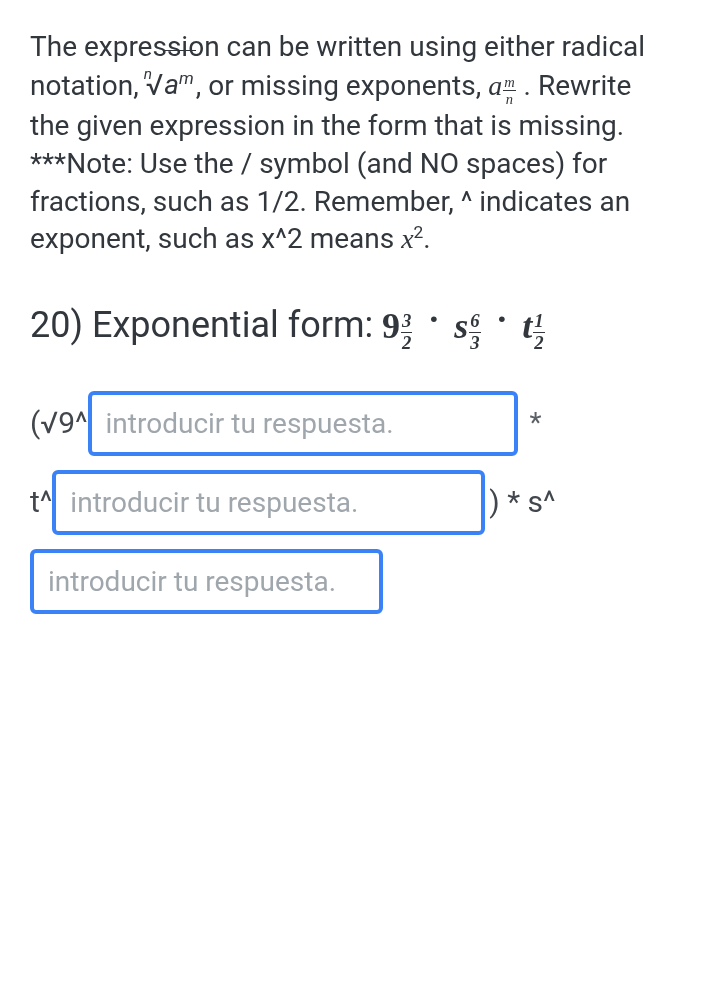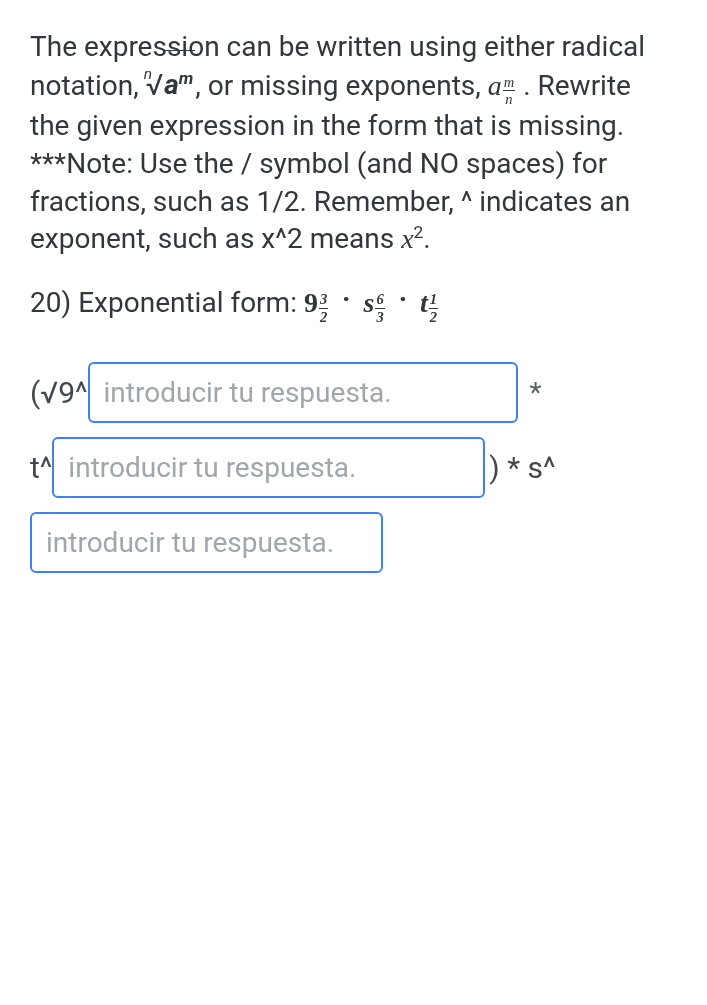--- a/index.html
+++ b/index.html
@@ -10,21 +10,21 @@
     body {
       font-family: -apple-system, BlinkMacSystemFont, "Segoe UI", Roboto, Helvetica, Arial, sans-serif;
       color: #31373d;
       background: #fff;
       padding: 28px 30px;
       width: 707px;
       font-size: 28px;
       line-height: 1.35;
     }
     .instructions {
-      margin-bottom: 22px;
+      margin-bottom: 38px;
     }
     .radical-wrap {
       position: relative;
       display: inline-block;
       vertical-align: baseline;
     }
     .nroot {
       font-size: 0.55em;
       position: absolute;
       left: -2px;
@@ -33,21 +33,20 @@
     }
     .radical {
       font-size: 1.05em;
     }
     .radicand {
       border-top: 1.5px solid #31373d;
       padding: 17px 2px 0 1px;
       font-style: italic;
       position: relative;
       top: -1px;
-      font-weight: bold;
     }
     .supm {
       font-size: 0.62em;
       vertical-align: super;
       font-style: italic;
     }
     .ital {
       font-style: italic;
       font-family: Georgia, "Times New Roman", serif;
     }
@@ -64,21 +63,21 @@
     }
     .frac .num {
       border-bottom: 1.3px solid #31373d;
       padding: 0 1px 1px 1px;
     }
     .frac .den {
       padding: 1px 1px 0 1px;
     }
     .problem {
       margin-bottom: 38px;
-      font-size: 28px;
+      font-size: 36px;
     }
     .problem .base {
       font-family: Georgia, "Times New Roman", serif;
       font-weight: 500;
     }
     .problem .bfbase {
       font-weight: bold;
     }
     .problem .ital {
       font-style: italic;
@@ -98,21 +97,21 @@
     }
     .answer-row .static {
       color: #41474d;
     }
     .answer-row .asterisk {
       color: #5a6066;
       font-size: 28px;
       padding-left: 12px;
     }
     input.ans {
-      border: 2px solid #3b82f6;
+      border: 4px solid #3b82f6;
       border-radius: 6px;
       font-size: 28px;
       font-family: inherit;
       color: #7e868d;
       padding: 12px 14px;
       outline: none;
       background: #fff;
       min-width: 0;
     }
     input.ans::placeholder {

